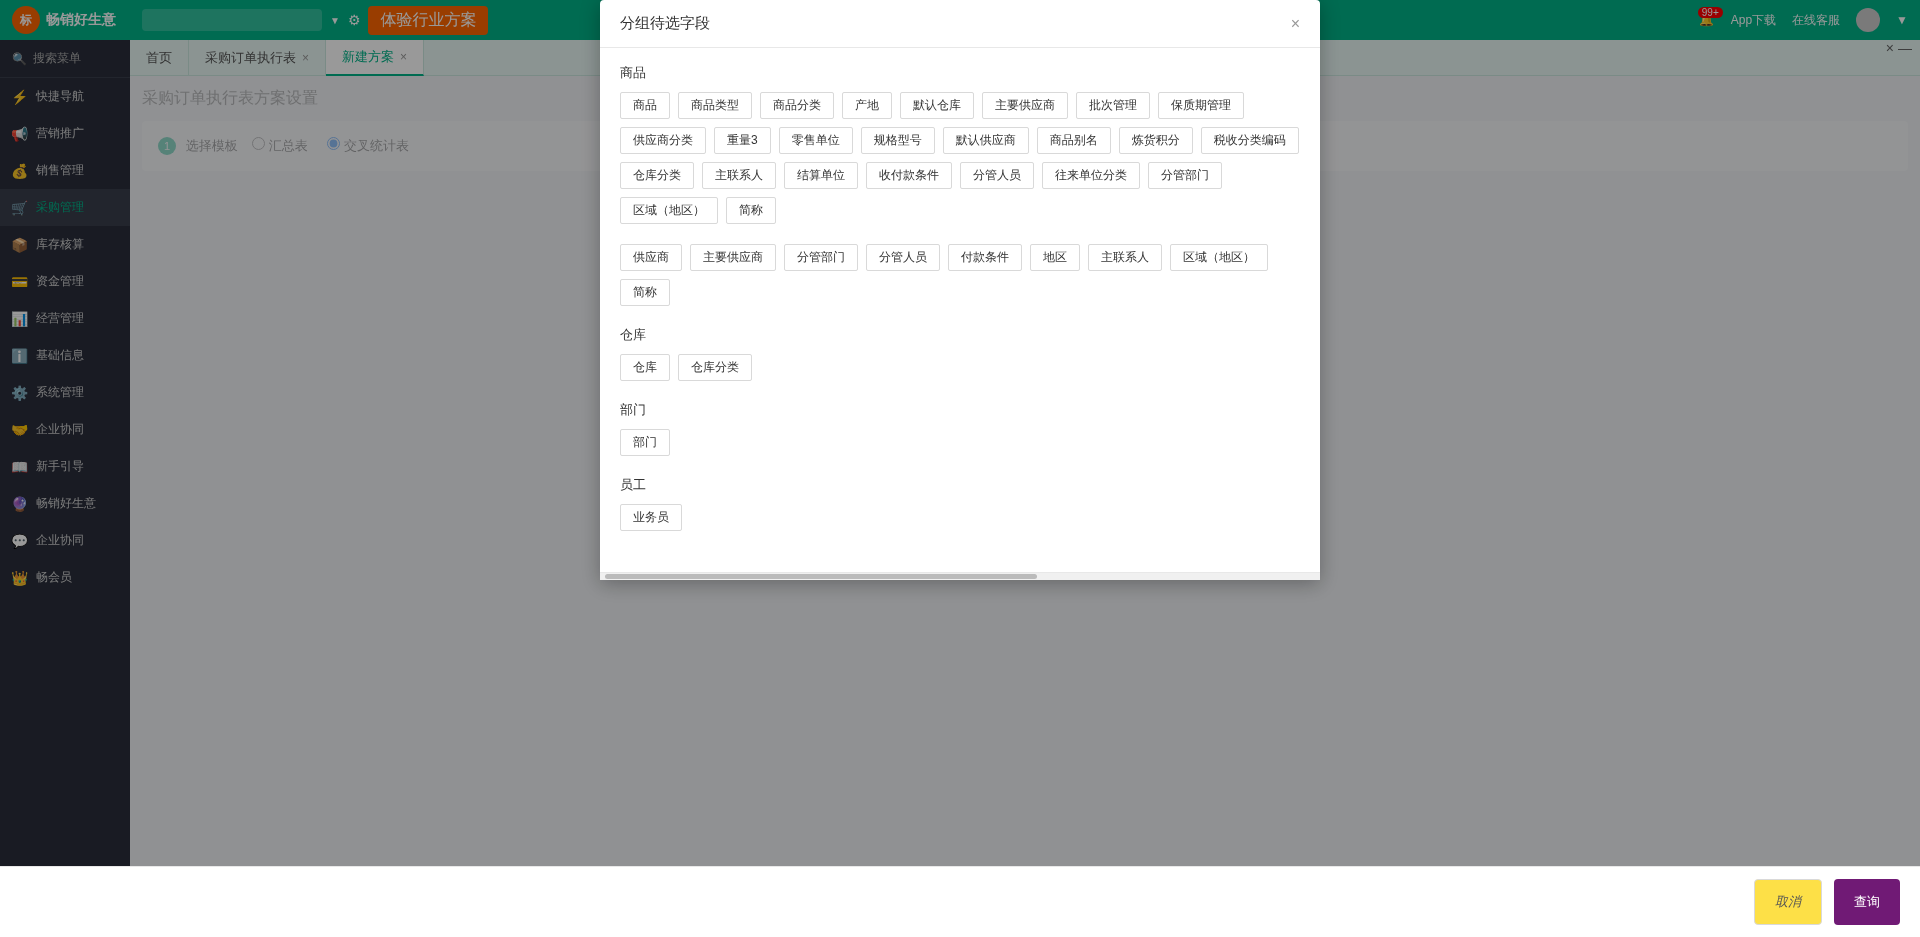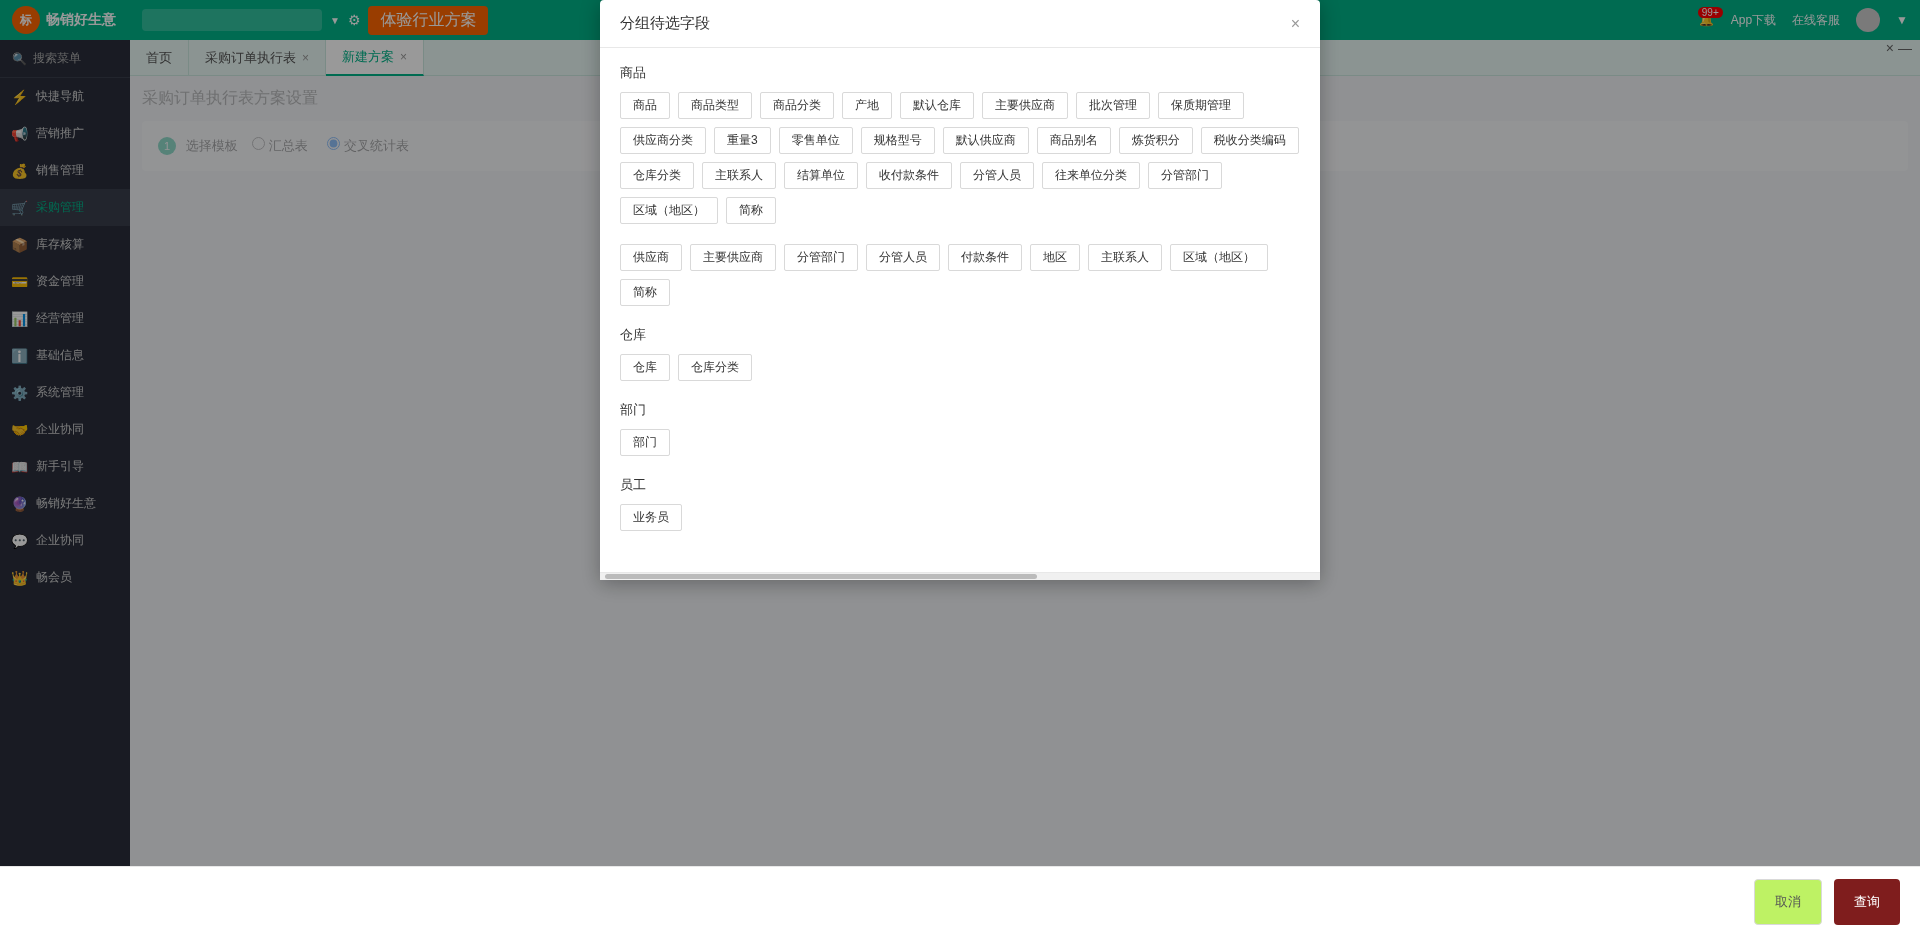--- a/index.html
+++ b/index.html
@@ -169,25 +169,25 @@
       position: fixed;
       bottom: 0; left: 0; right: 0;
       padding: 12px 20px;
       display: flex; justify-content: flex-end; gap: 12px;
       background: white;
       border-top: 1px solid #e8e8e8;
       z-index: 201;
     }
     .btn-cancel {
       padding: 6px 20px; border: 1px solid #d9d9d9; border-radius: 4px;
-      background: #bef264; cursor: pointer; font-size: 13px; color: #555;
+      background: #fde047; cursor: pointer; font-size: 13px; color: #555; font-style: italic;
     }
     .btn-confirm {
       padding: 14px 20px; border: none; border-radius: 4px;
-      background: #7f1d1d; cursor: pointer; font-size: 13px; color: white;
+      background: #701a75; cursor: pointer; font-size: 13px; color: white;
     }
 
     
     .modal-body::-webkit-scrollbar { width: 6px; }
     .modal-body::-webkit-scrollbar-thumb { background: #ccc; border-radius: 3px; }
 
     
     .modal-hscroll {
       height: 8px;
       background: #f0f0f0;

